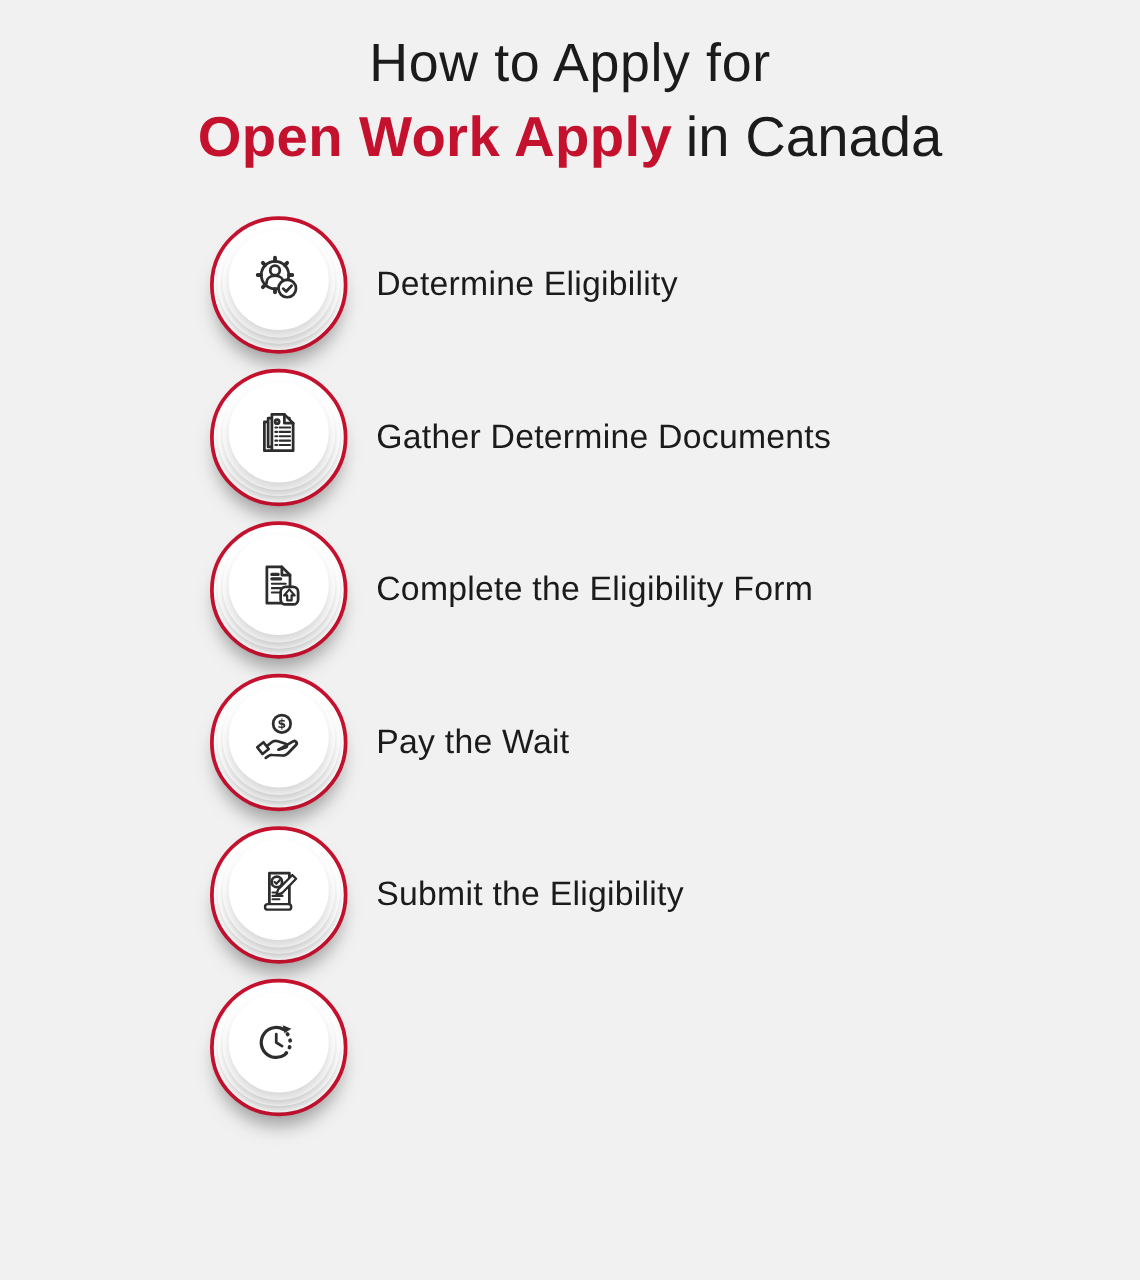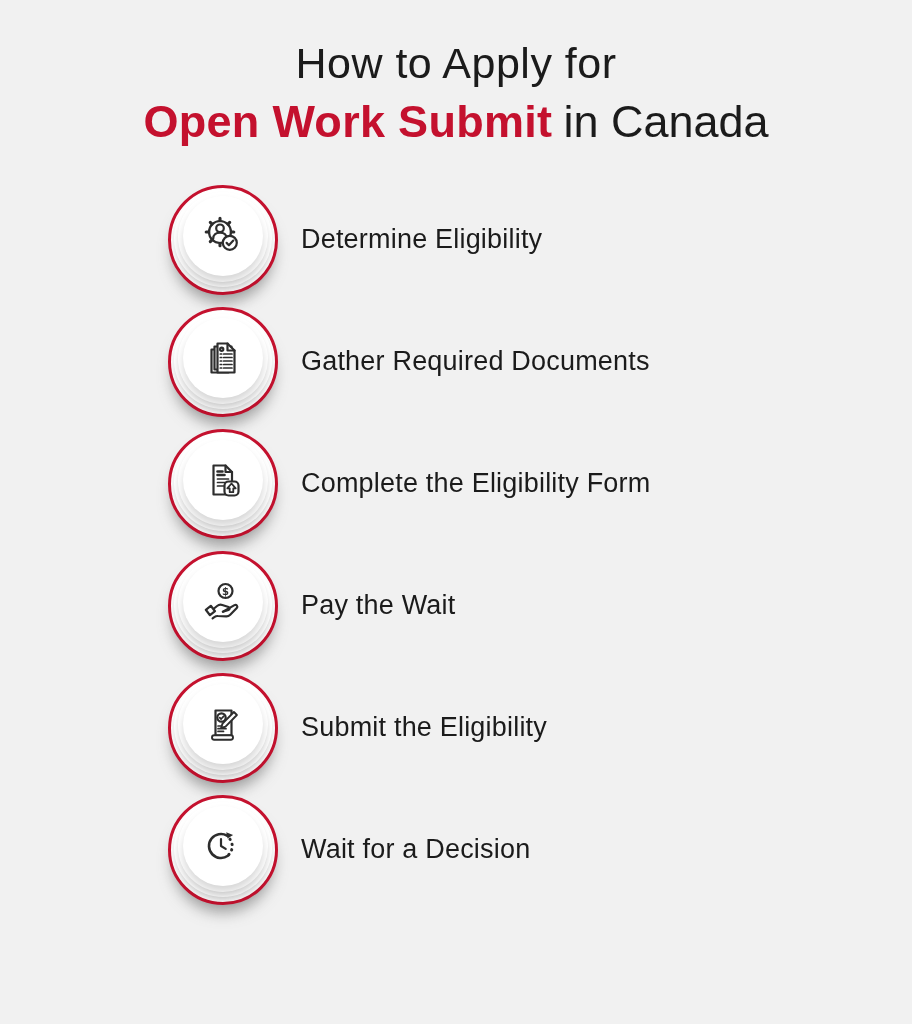--- a/index.html
+++ b/index.html
@@ -5,21 +5,21 @@
   * { margin:0; padding:0; box-sizing:border-box; }
   html,body { background:#e4e4e4; }
   .canvas {
     position:relative;
     width:912px; height:1024px;
     margin:0 auto;
     background:var(--bg,#f1f1f1);
     overflow:hidden;
     font-family:"Liberation Sans","DejaVu Sans",sans-serif;
   }
-  .title { text-align:center; padding-top:38px; line-height:1.18; }
+  .title { text-align:center; padding-top:26px; line-height:1.18; }
   .title-line1 {
     font-size:43px; font-weight:500; color:var(--text,#1b1b1b); letter-spacing:0.5px;
   }
   .title-line2 { margin-top:6px; font-size:45px; color:var(--text,#1b1b1b); }
   .title-accent { color:var(--accent,#c4112e); font-weight:800; letter-spacing:0.3px; }
   .title-rest { font-weight:400; margin-left:11px; }
 
   .steps {
     margin-top:37px;
     padding-left:168px;
@@ -55,21 +55,21 @@
   .ico text { stroke:none; fill:var(--stroke,#2d2d2d); font-family:"DejaVu Sans",sans-serif; font-weight:bold; }
 </style>
 </head>
 <body>
 
 <div class="canvas">
 
   <header class="title">
     <div class="title-line1">How to Apply for</div>
     <div class="title-line2">
-      <span class="title-accent">Open Work Submit</span><span class="title-rest">in Canada</span>
+      <span class="title-accent">Open Work Apply</span><span class="title-rest">in Canada</span>
     </div>
   </header>
 
   <main class="steps">
     <div class="step-row">
       <div class="badge">
         <div class="ring"></div>
         <div class="mid m1"></div>
         <div class="mid m2"></div>
         <div class="inner">
@@ -95,21 +95,21 @@
             <svg class="ico" viewBox="0 0 48 48">
       <rect x="12.5" y="15.5" width="17" height="23"></rect>
       <rect class="fillwhite" x="15.5" y="12.5" width="17" height="23"></rect>
       <path class="fillwhite" d="M18.5 9.5h10l7 7v22h-17z"></path>
       <path d="M28.5 9.5v7h7"></path>
       <circle cx="22.7" cy="15.3" r="1.6"></circle>
       <path d="M21.3 20h1.4M24.7 20h8.3M21.3 23.5h1.4M24.7 23.5h8.3M21.3 27h1.4M24.7 27h8.3M21.3 30.5h1.4M24.7 30.5h8.3M21.3 34h1.4M24.7 34h8.3" stroke-width="1.7"></path>
     </svg>
           </div>
       </div>
-      <div class="step-label">Gather Required Documents</div>
+      <div class="step-label">Gather Determine Documents</div>
     </div>
 
     <div class="step-row">
       <div class="badge">
         <div class="ring"></div>
         <div class="mid m1"></div>
         <div class="mid m2"></div>
         <div class="inner">
             <svg class="ico" viewBox="0 0 48 48">
       <path class="fillwhite" d="M14.5 9.5h12l6.5 6.5v22.5H14.5z"></path>
@@ -168,17 +168,16 @@
         <div class="mid m2"></div>
         <div class="inner">
             <svg class="ico" viewBox="0 0 48 48">
       <path d="M28 13.6A12 12 0 1 0 28.9 33.8" stroke-width="2.6"></path>
       <path d="M29.8 32.6A12 12 0 0 0 28.9 15" stroke-width="3" stroke-dasharray="0.4 5"></path>
       <path class="solid" d="M27.2 10.2l6.9 2.7-5.6 3.6z"></path>
       <path d="M22 17.2V24l4.7 2.9"></path>
     </svg>
           </div>
       </div>
-      <div class="step-label">Wait for a Decision</div>
     </div>
   </main>
 
 </div>
 
 </body></html>

